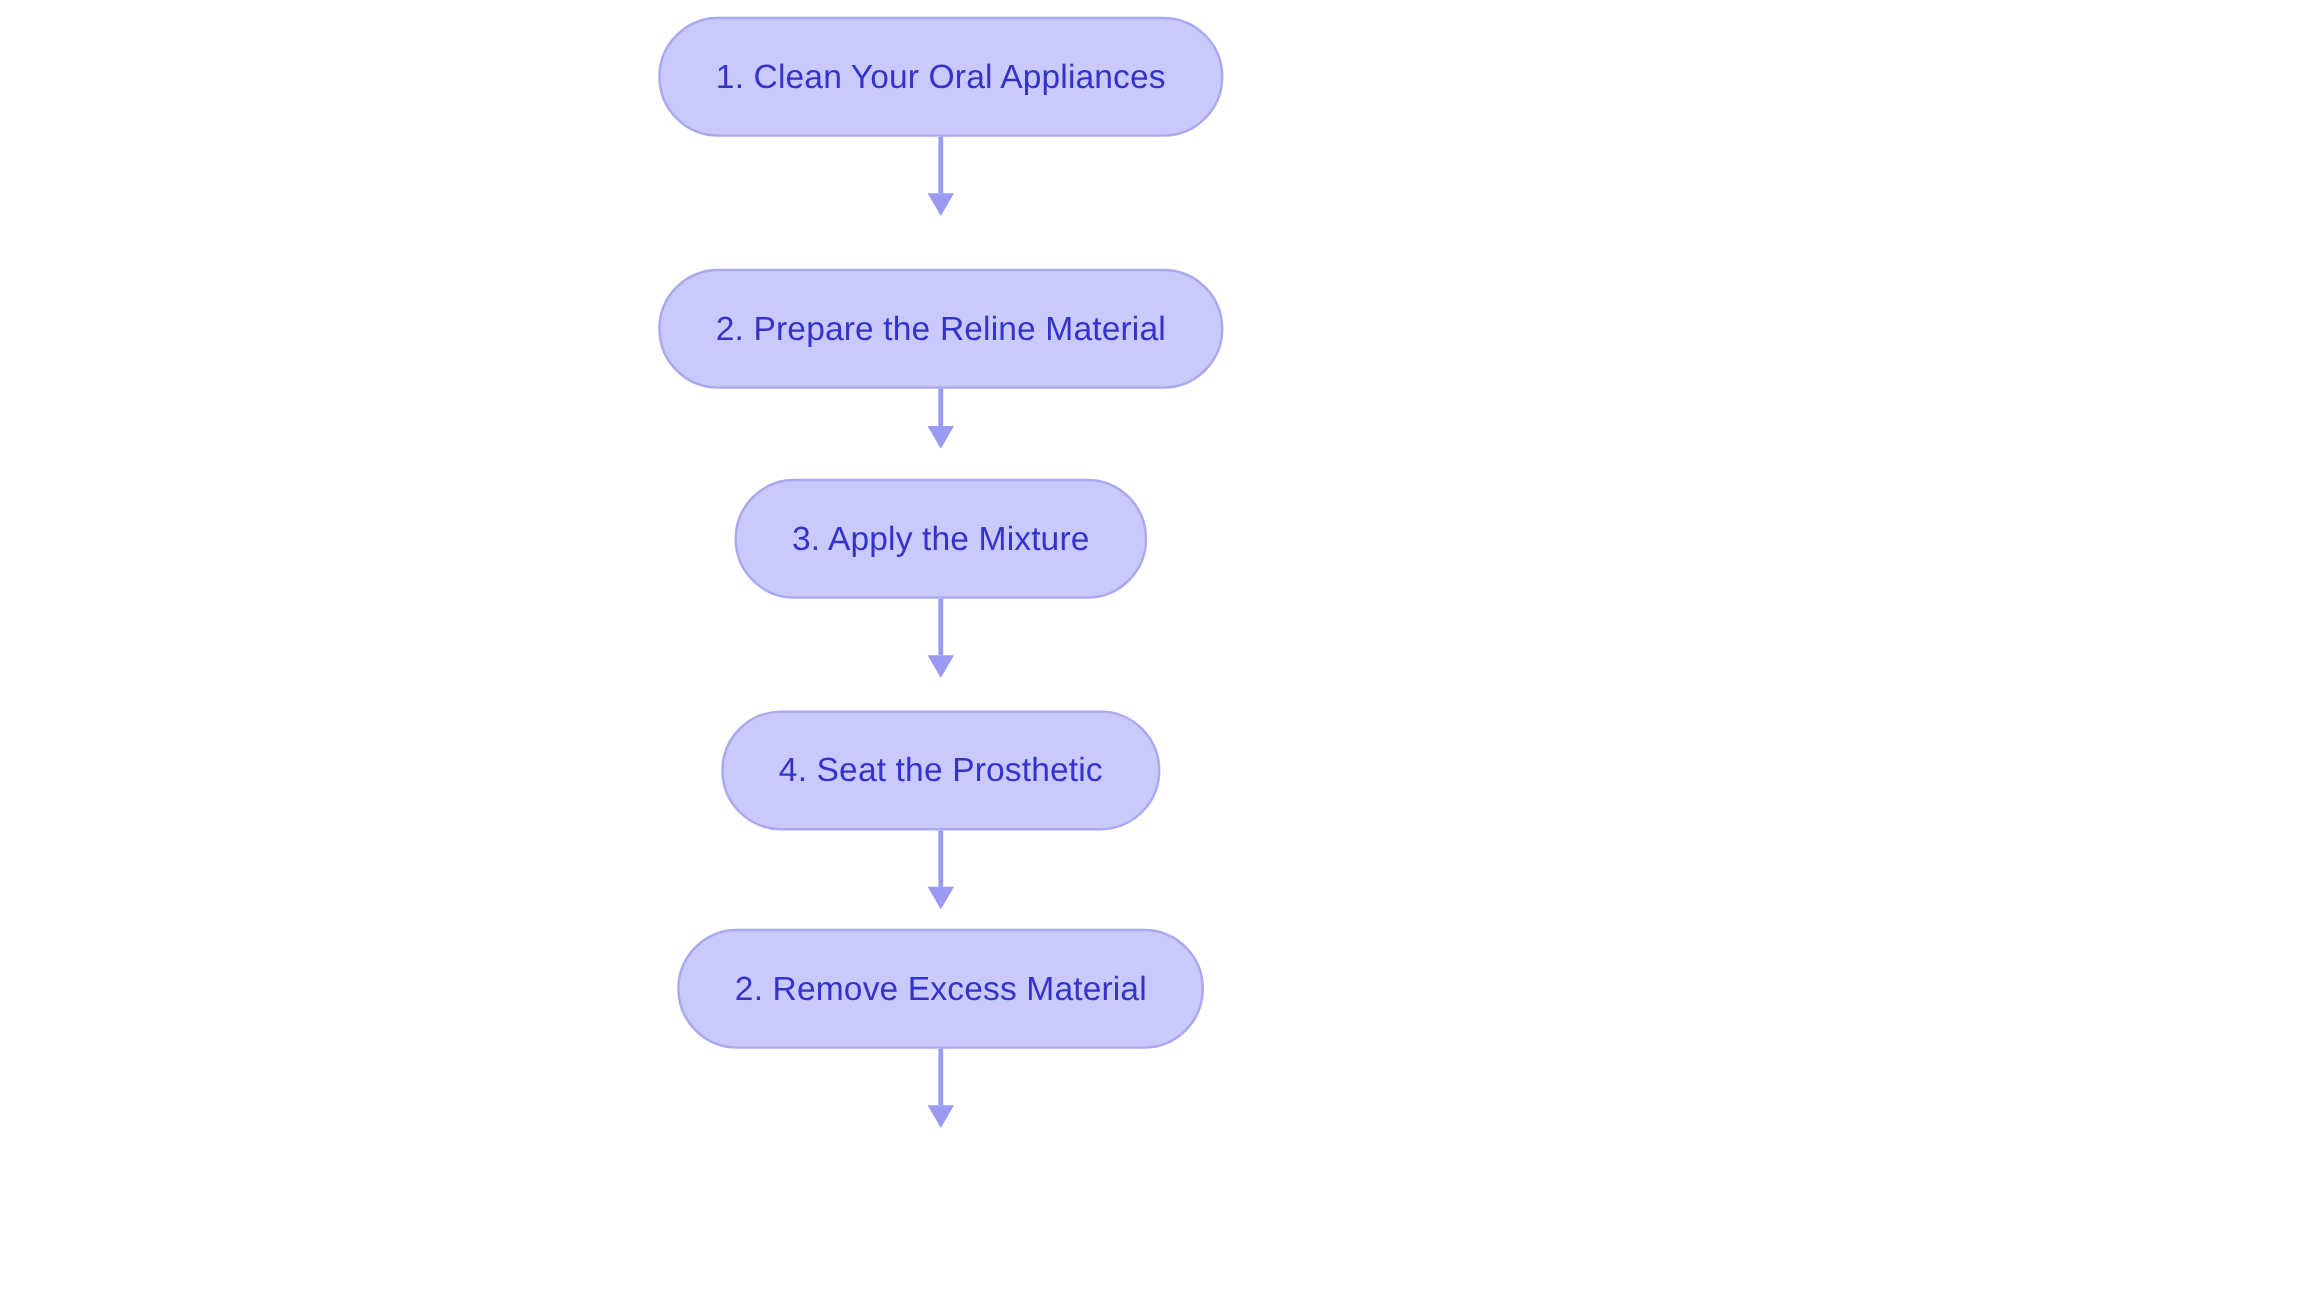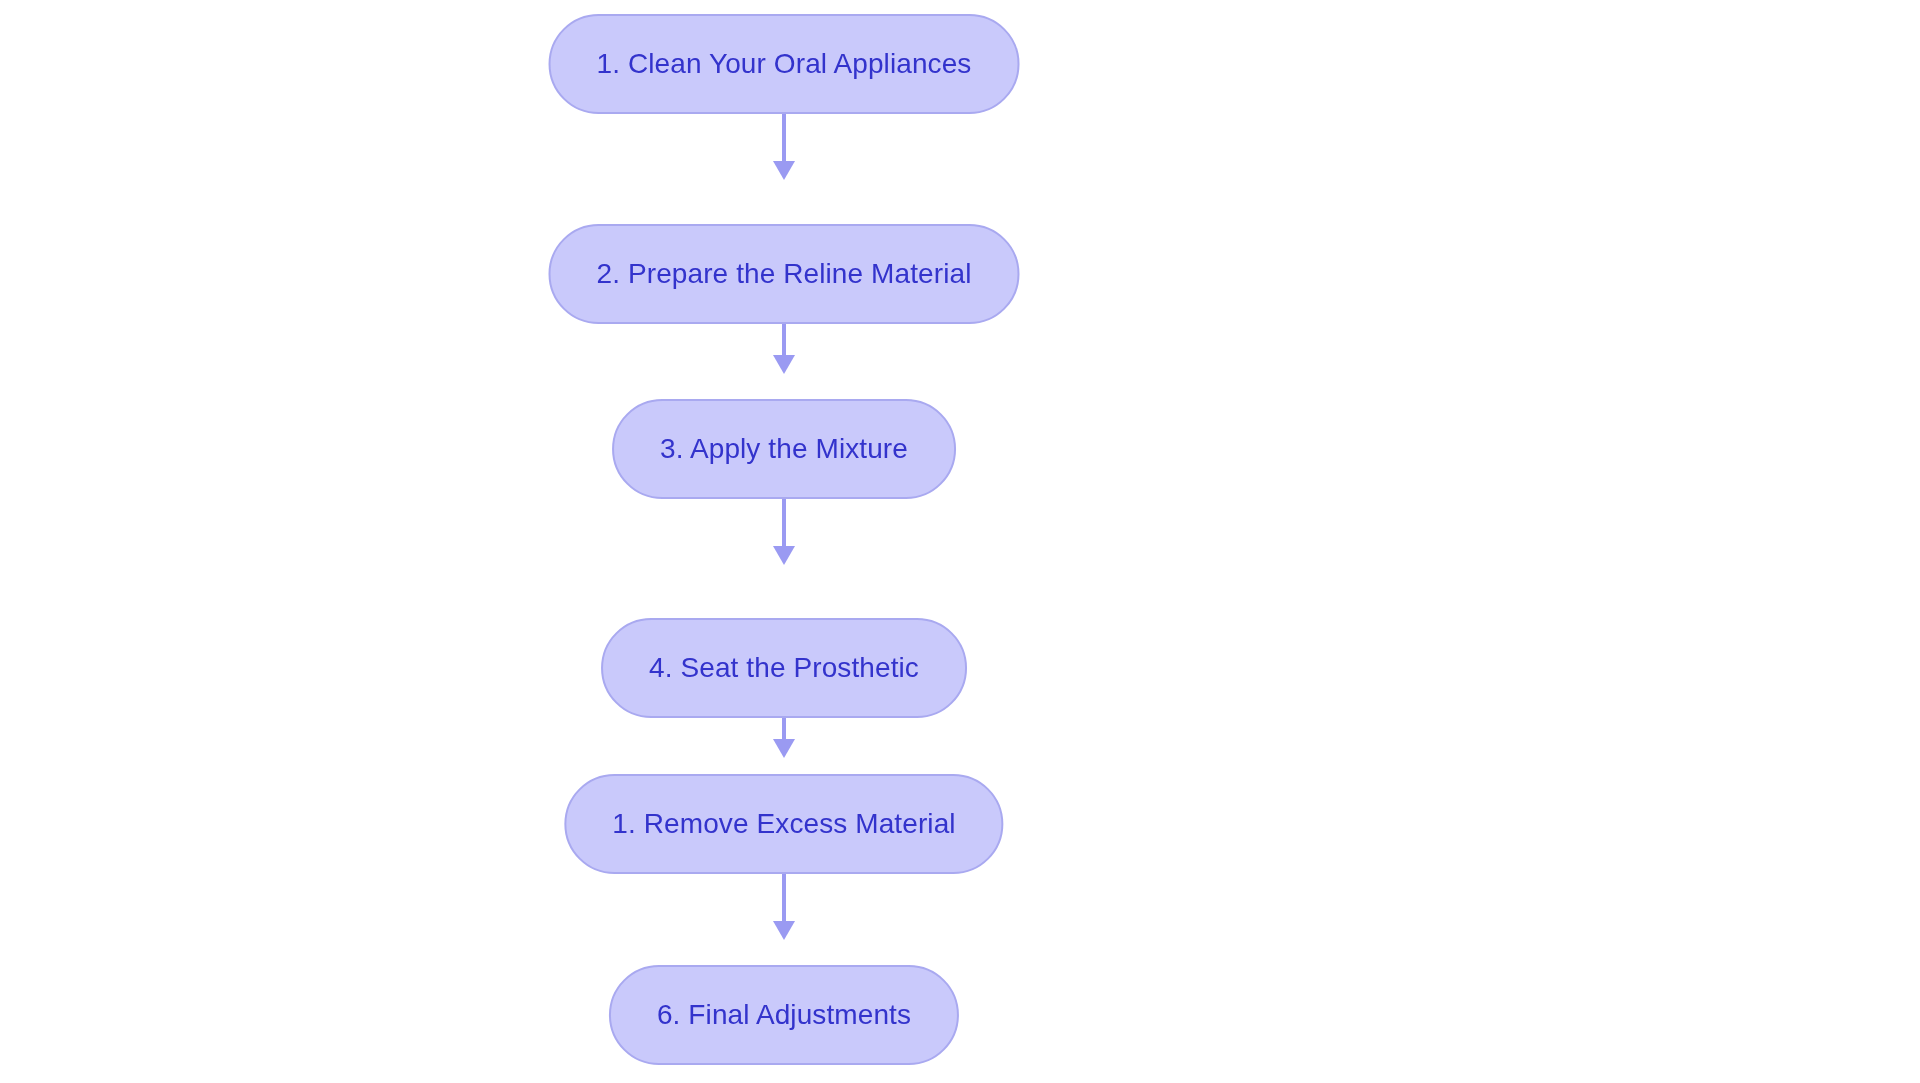--- a/index.html
+++ b/index.html
@@ -100,35 +100,32 @@
 
   <div class="flow-node" style="top:399px;justify-content:flex-end;">
     <span class="flow-node-label">3. Apply the Mixture</span>
   </div>
 
   <div class="connector" style="top:499px; height:66px;">
     <div class="connector-line" style="height:47px;"></div>
     <div class="connector-head"></div>
   </div>
 
-  <div class="flow-node" style="top:592px;margin-top:26px;">
+  <div class="flow-node" style="top:592px;">
     <span class="flow-node-label">4. Seat the Prosthetic</span>
   </div>
 
   <div class="connector" style="top:692px; height:66px;">
     <div class="connector-line" style="height:47px;"></div>
     <div class="connector-head"></div>
   </div>
 
   <div class="flow-node" style="top:774px;">
-    <span class="flow-node-label">1. Remove Excess Material</span>
+    <span class="flow-node-label">2. Remove Excess Material</span>
   </div>
 
   <div class="connector" style="top:874px; height:66px;">
     <div class="connector-line" style="height:47px;"></div>
     <div class="connector-head"></div>
   </div>
 
-  <div class="flow-node" style="top:965px;">
-    <span class="flow-node-label">6. Final Adjustments</span>
-  </div>
 
 </div>
 
 </body></html>

